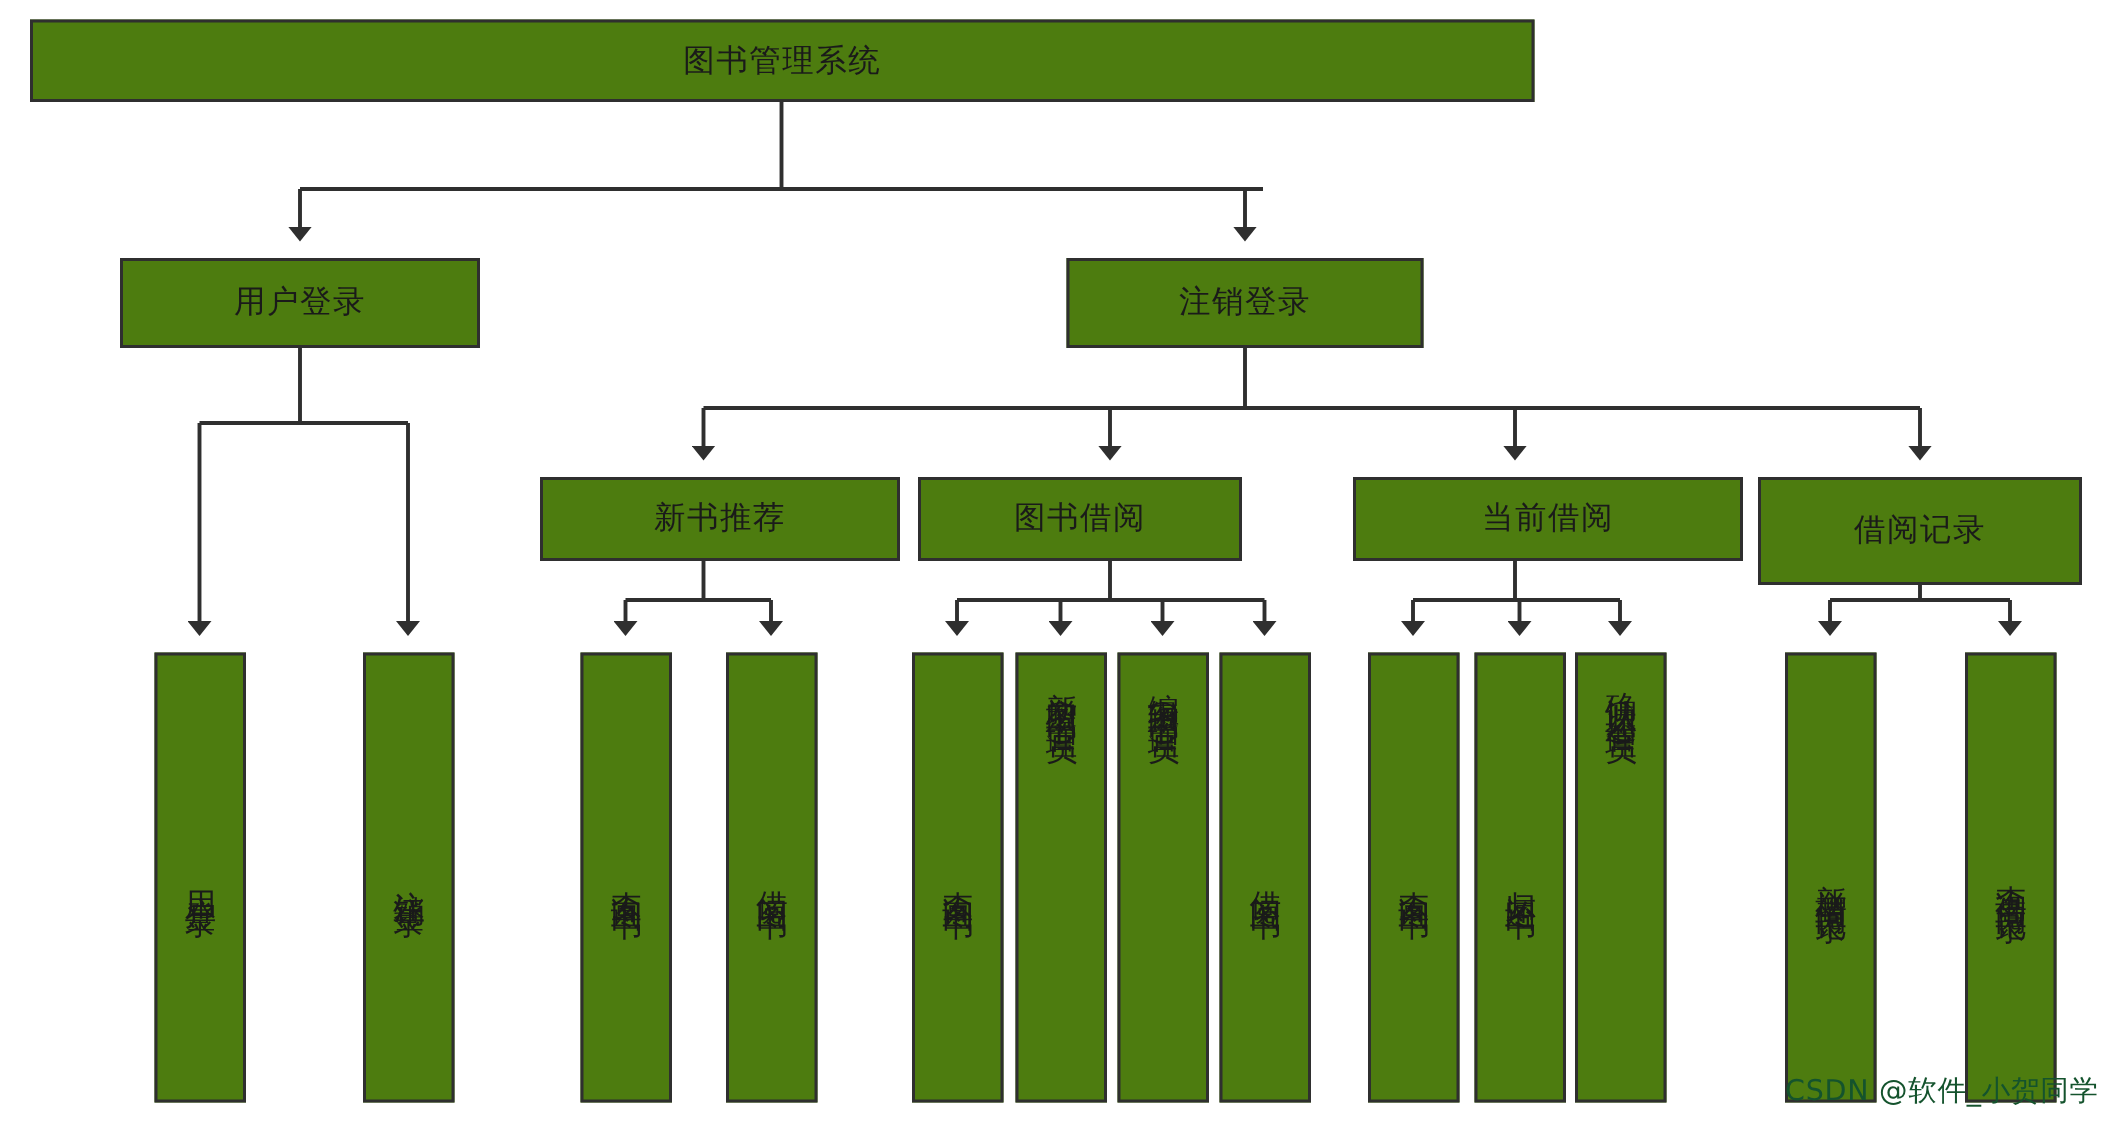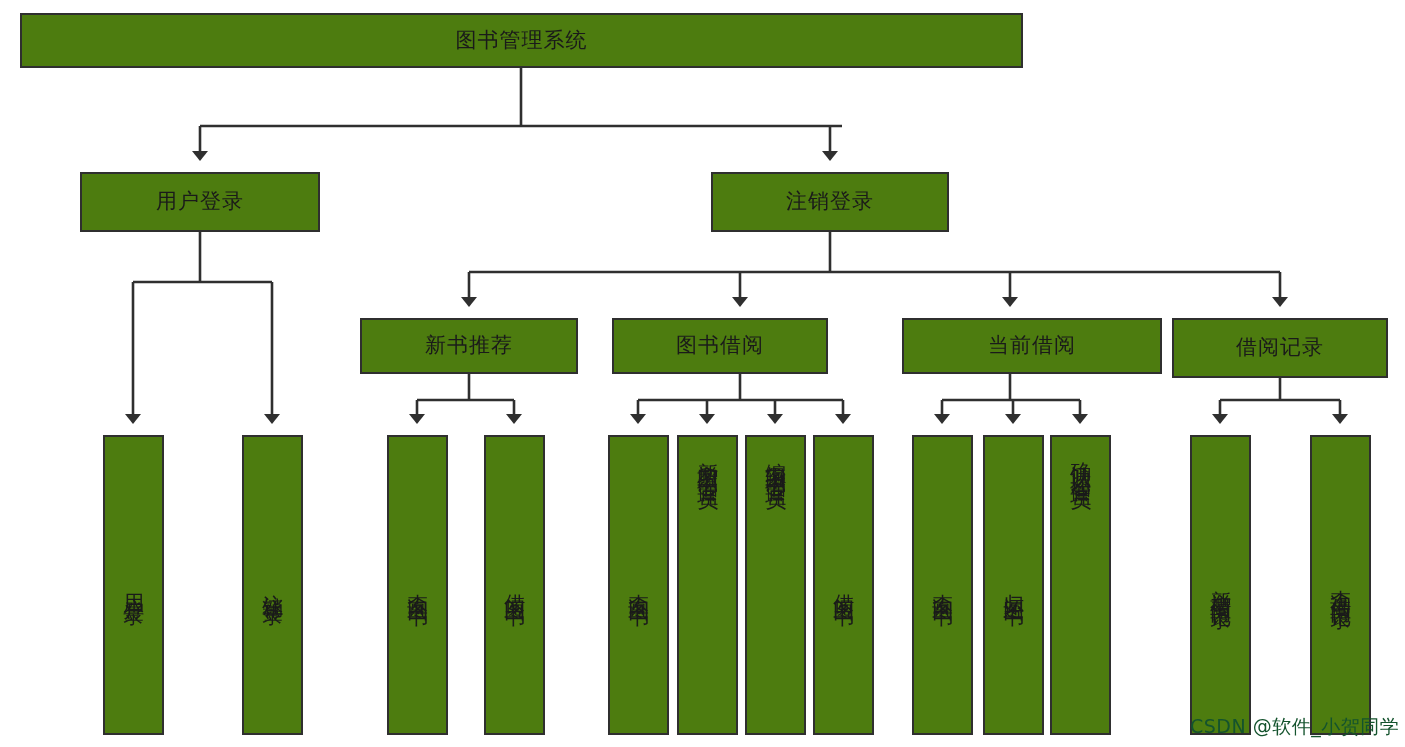--- a/index.html
+++ b/index.html
@@ -130,30 +130,30 @@
     <span>图书管理系统</span>
   </div>
 
   <div class="node horiz" id="node-l1-0" style="left: 80px; top: 172px; width: 240px; height: 60px;">
     <span>用户登录</span>
   </div>
   <div class="node horiz" id="node-l1-1" style="left: 711px; top: 172px; width: 238px; height: 60px;">
     <span>注销登录</span>
   </div>
 
-  <div class="node horiz" id="node-l2-0" style="left: 360px; top: 318px; width: 218px; height: 56px;">
+  <div class="node horiz" id="node-l2-0" style="left: 360px; top: 318px; width: 240px; height: 56px;">
     <span>新书推荐</span>
   </div>
   <div class="node horiz" id="node-l2-1" style="left: 612px; top: 318px; width: 216px; height: 56px;">
     <span>图书借阅</span>
   </div>
   <div class="node horiz" id="node-l2-2" style="left: 902px; top: 318px; width: 260px; height: 56px;">
     <span>当前借阅</span>
   </div>
-  <div class="node horiz" id="node-l2-3" style="left: 1172px; top: 318px; width: 216px; height: 60px; text-align: center;">
+  <div class="node horiz" id="node-l2-3" style="left: 1172px; top: 318px; width: 216px; height: 72px; text-align: center;">
     <span>借阅记录</span>
   </div>
 
   <div class="node vert centered" id="node-leaf-0" style="left: 103px; top: 435px; width: 61px; height: 300px;">
     <span class="vtext">用户登录</span>
   </div>
   <div class="node vert centered" id="node-leaf-1" style="left: 242px; top: 435px; width: 61px; height: 300px;">
     <span class="vtext">注销登录</span>
   </div>
   <div class="node vert centered" id="node-leaf-2" style="left: 387px; top: 435px; width: 61px; height: 300px;">

